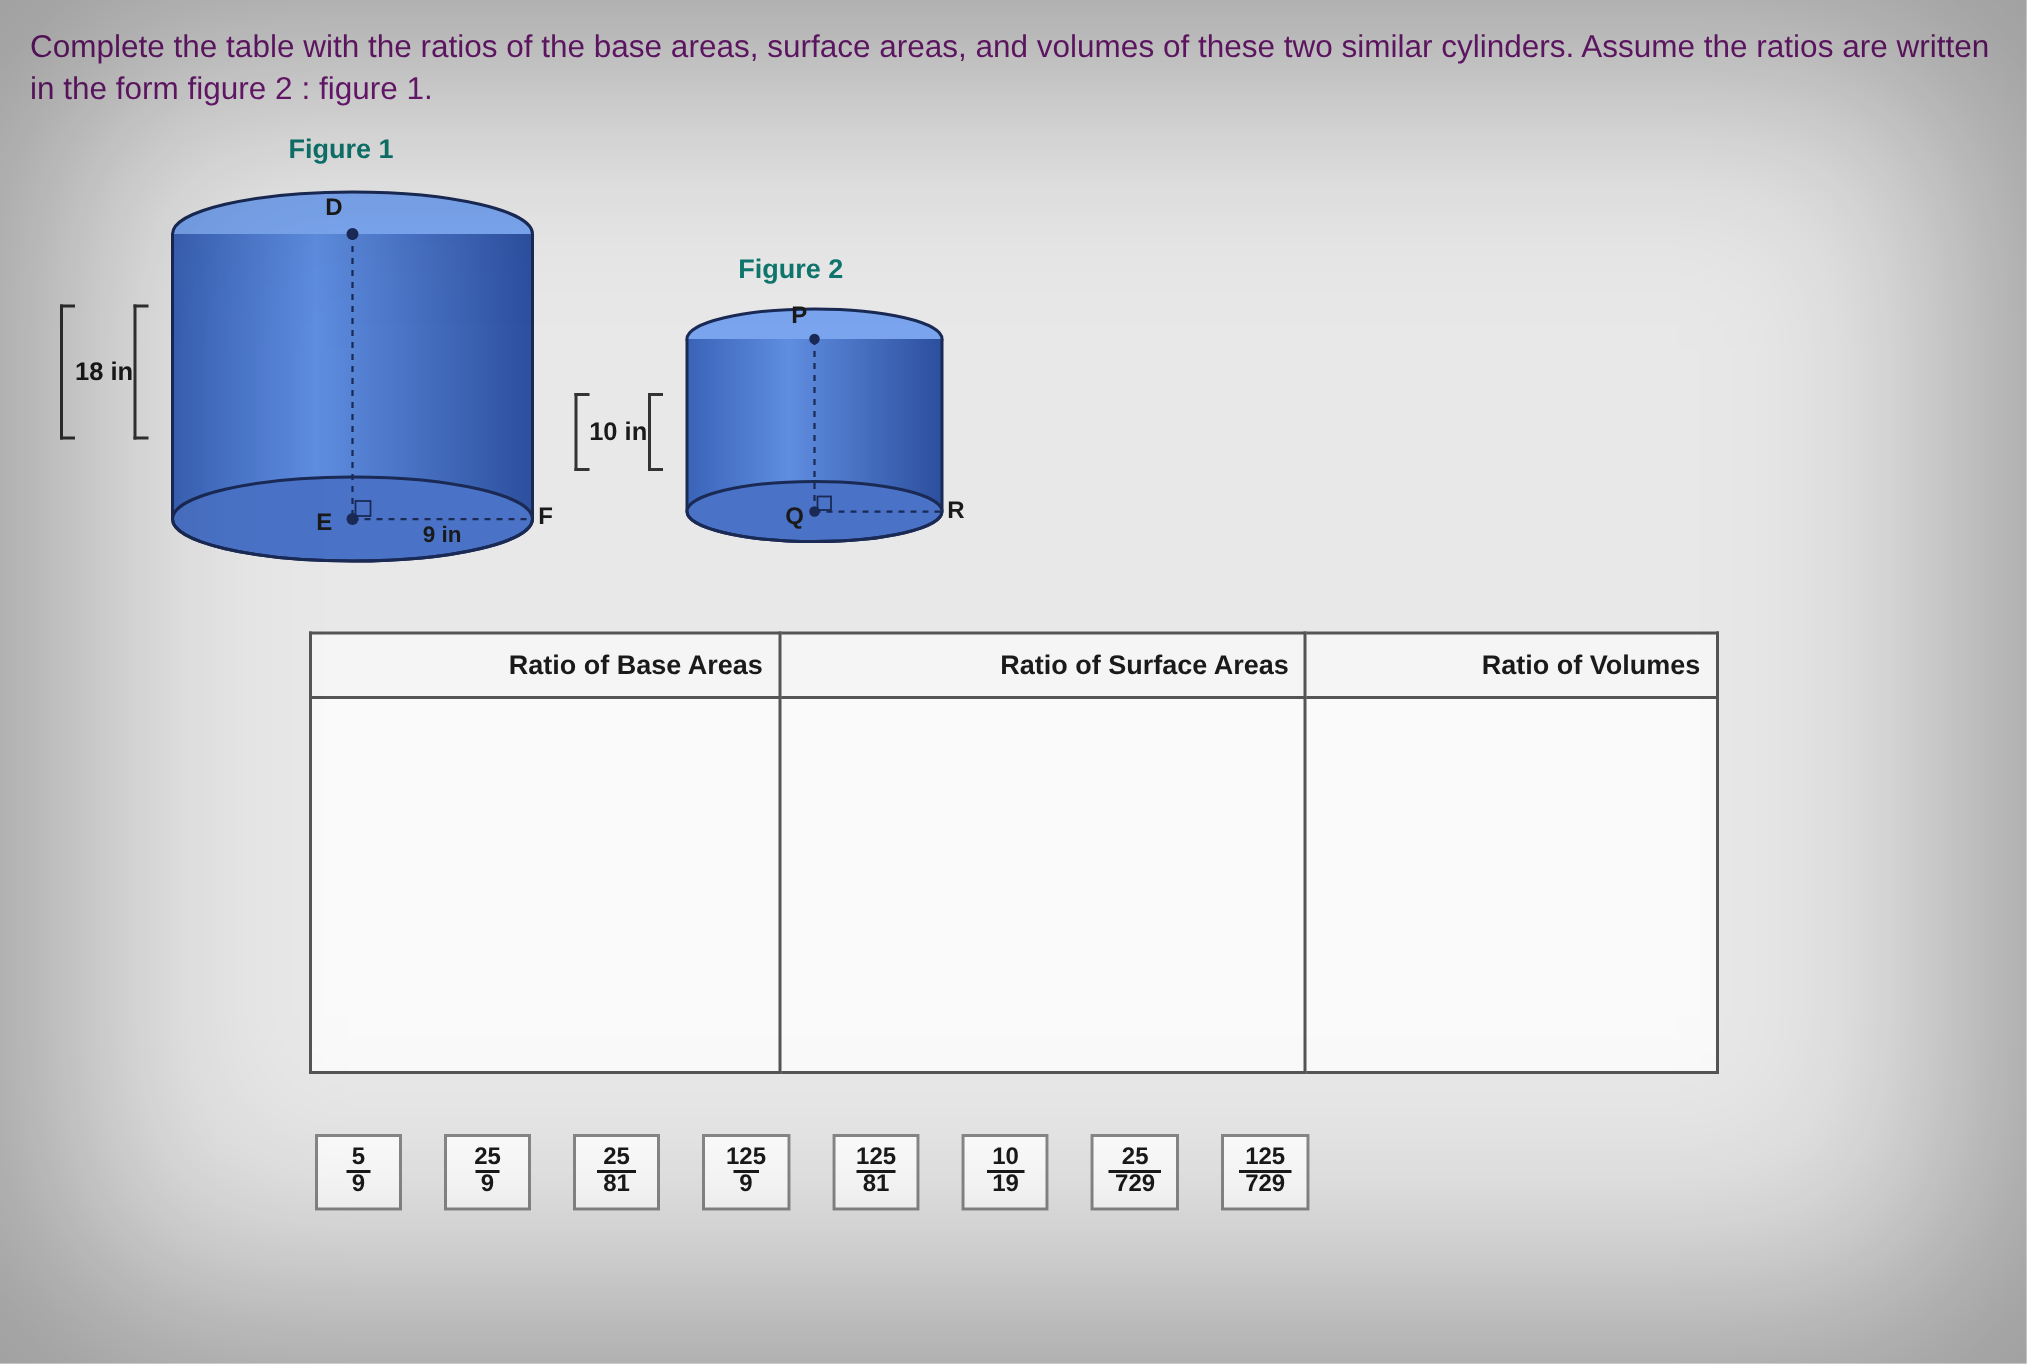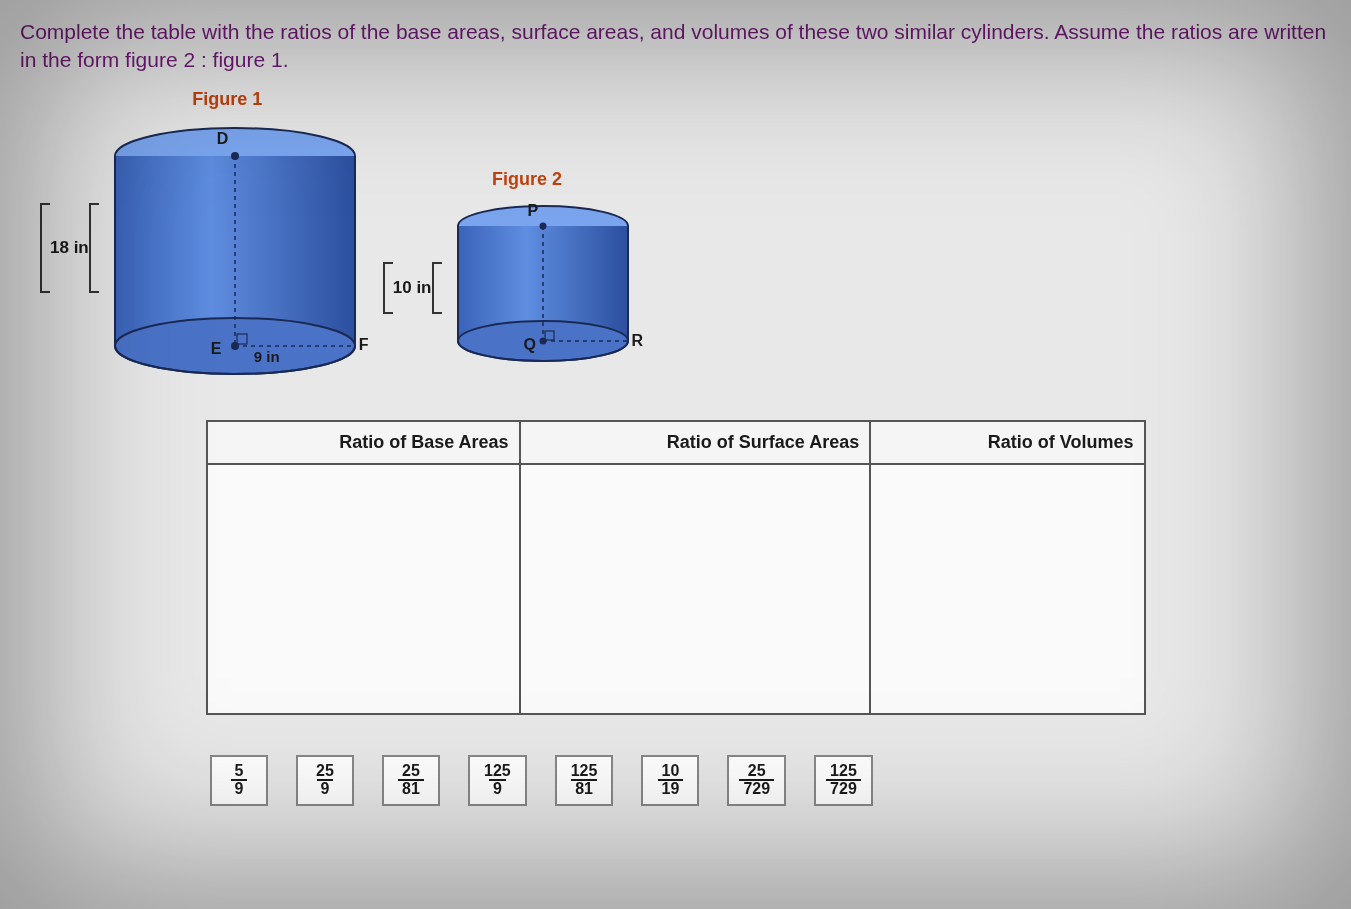--- a/index.html
+++ b/index.html
@@ -20,21 +20,21 @@
   .figures-row {
     display: flex;
     align-items: flex-end;
     padding: 14px 0 0 40px;
     gap: 18px;
   }
   .fig-block { display: flex; flex-direction: column; }
   .fig-label {
     font-weight: bold;
     font-size: 18px;
-    color: #c2410c;
+    color: #0f766e;
     text-align: center;
     margin-bottom: 6px;
   }
   .fig-body { display: flex; align-items: center; }
   .height-bracket {
     display: flex;
     flex-direction: row;
     align-items: center;
     margin-right: 6px;
   }
@@ -153,21 +153,21 @@
 
           <line x1="130" y1="40" x2="130" y2="230" stroke="#1a2a55" stroke-width="1.5" stroke-dasharray="4 4"></line>
           <line x1="130" y1="230" x2="250" y2="230" stroke="#1a2a55" stroke-width="1.5" stroke-dasharray="4 4"></line>
           <circle cx="130" cy="40" r="4" fill="#1a2a55"></circle>
           <circle cx="130" cy="230" r="4" fill="#1a2a55"></circle>
           <rect x="132" y="218" width="10" height="10" fill="none" stroke="#1a2a55" stroke-width="1.2"></rect>
         </svg>
         <span class="point-label" style="left:112px; top:14px;">D</span>
         <span class="point-label" style="left:106px; top:224px;">E</span>
         <span class="point-label" style="left:254px; top:220px;">F</span>
-        <span class="radius-label" style="left:149px; top:232px;">9 in</span>
+        <span class="radius-label" style="left:177px; top:232px;">9 in</span>
       </div>
     </div>
   </div>
 
   <div class="fig-block">
     <div class="fig-label" style="margin-left:34px;">Figure 2</div>
     <div class="fig-body">
       <div class="height-bracket">
         <div class="bracket-line" style="height:52px;"></div>
         <div class="height-label" style="margin:20px 0;">10 in</div>

